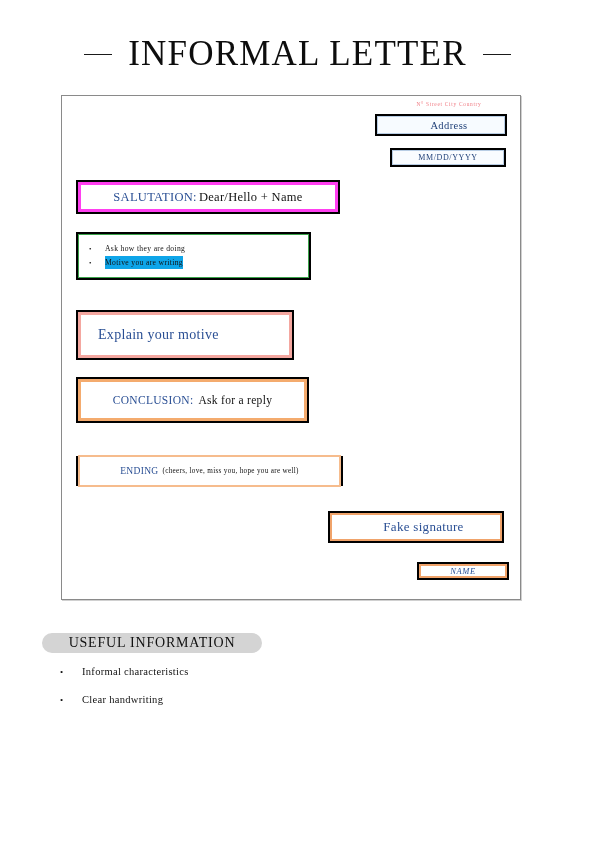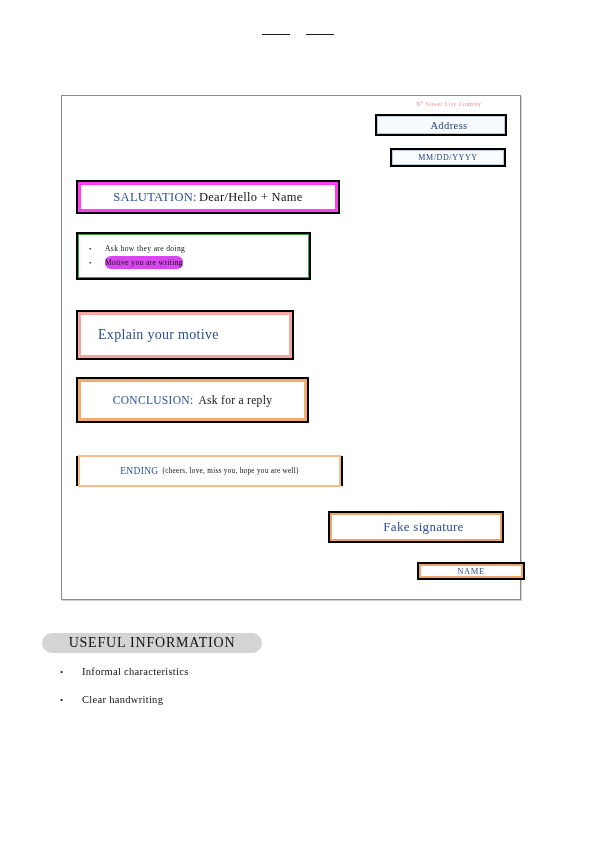--- a/index.html
+++ b/index.html
@@ -162,21 +162,21 @@
     font-size: 7.6px;
     color: #111111;
     line-height: 13px;
     letter-spacing: 0.35px;
   }
   .blt .dot {
     width: 16px;
     flex: 0 0 16px;
     font-size: 7px;
   }
-  .blt.selected .bt { background: #d946ef; border-radius: 6px; }
+  .blt.selected .bt { background: #0ea5e9; }
 
   
   .box-motive {
     left: 76px; top: 310px; width: 218px; height: 50px;
     border-width: 2.2px;
   }
   .box-motive .inner {
     border-width: 3px;
     border-color: #f4a7a0;
     padding-left: 17px;
@@ -245,22 +245,23 @@
     padding-left: 15px;
   }
   .box-signature .txt {
     font-size: 13px;
     color: #2a4f94;
     letter-spacing: 0.3px;
   }
 
   
   .box-name {
-    left: 417px; top: 562px; width: 108px; height: 18px;
+    left: 417px; top: 562px; width: 92px; height: 18px;
     border-width: 2.4px;
+    font-style: italic;
   }
   .box-name .inner {
     border-width: 2.2px;
     border-color: #f0a36a;
     justify-content: center;
   }
   .box-name .txt {
     font-size: 8.5px;
     color: #2a4f94;
     letter-spacing: 0.6px;
@@ -318,20 +319,21 @@
     line-height: 14.5px;
     letter-spacing: 0.3px;
   }
   .spacer-row { height: 13px; }
 </style>
 </head>
 <body>
 
 <div class="title-row">
   <span class="title-dash"></span>
+  <span class="title-text">INFORMAL LETTER</span>
   <span class="title-dash"></span>
 </div>
 
 <div class="letter-frame"></div>
 
 <div class="addr-hint">N°  Street   City    Country</div>
 
 <div class="dbox box-address">
   <div class="inner">
     <span class="txt">Address</span>

